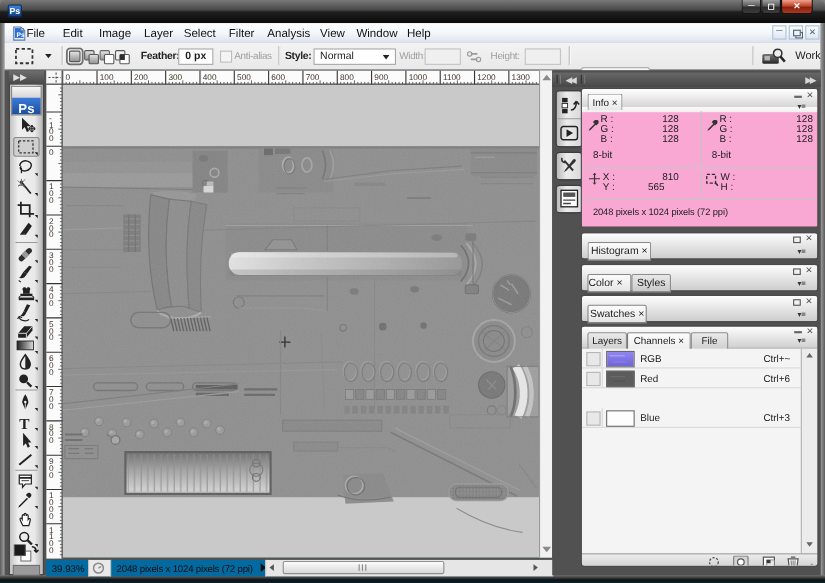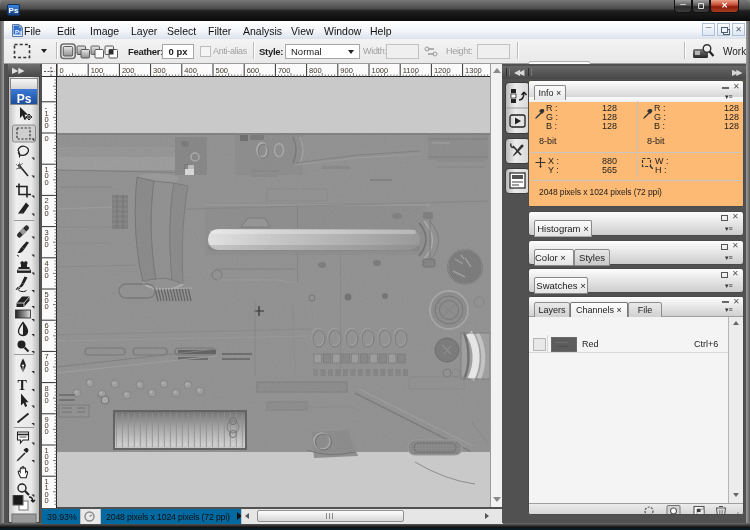--- a/index.html
+++ b/index.html
@@ -908,21 +908,21 @@
     <path d="M16 7 C17.5 5.5 19.5 7.5 18 9 L10 17 L7.5 18.5 L9 16 Z" fill="#333"></path>
     <path d="M6 5.5 C5 8 6.5 10 9 9.5" stroke="#333" stroke-width="1.5" fill="none"></path>
   </svg>
   <div class="abs" style="left:505px;top:168px;width:25px;height:26px;background:linear-gradient(90deg,#b8b8b8,#ececec 40%,#d8d8d8);border:1px solid #3c3c3c;border-radius:4px;box-sizing:border-box;"></div>
   <svg class="abs" style="left:505px;top:168px;" width="25" height="26" viewBox="0 0 25 26">
     <rect x="5" y="5" width="15" height="15" fill="#fff" stroke="#222" stroke-width="1.2"></rect>
     <rect x="7" y="7" width="11" height="4" fill="#555"></rect>
     <path d="M7 14 L18 14 M7 17 L14 17" stroke="#444" stroke-width="1.2"></path>
   </svg>
 
-  <div class="abs" style="left:528px;top:80px;width:216px;height:127px;background:#fdba74;border:1px solid #4a4a4a;border-radius:3px 3px 2px 2px;box-sizing:border-box;font-size:9px;color:#1c1c1c;overflow:hidden;text-decoration:underline;">
+  <div class="abs" style="left:528px;top:80px;width:216px;height:127px;background:#f9a8d4;border:1px solid #4a4a4a;border-radius:3px 3px 2px 2px;box-sizing:border-box;font-size:9px;color:#1c1c1c;overflow:hidden;text-decoration:underline;">
     <div class="abs" style="left:0;top:0;width:214px;height:16px;background:linear-gradient(#ffffff,#d6d6d6);border-bottom:1px solid #adadad;"></div>
     <div class="abs" style="left:0;top:16px;width:214px;height:5px;background:linear-gradient(#fbfbfb,#efefef);"></div>
     <div class="abs" style="left:5px;top:4px;width:30px;height:14px;background:linear-gradient(#fcfcfc,#e9e9e9);border:1px solid #888;border-bottom:none;border-radius:2px 2px 0 0;text-align:center;line-height:14px;font-size:9px;">Info ×</div>
     <div class="abs" style="left:193px;top:6px;width:7px;height:1.5px;background:#666;"></div>
     <div class="abs" style="left:204px;top:1px;color:#555;font-size:8px;">✕</div>
     <div class="abs" style="left:196px;top:12px;font-size:7px;color:#333;">▾≡</div>
 
     <svg class="abs" style="left:6px;top:28px;" width="10" height="12" viewBox="0 0 10 12">
       <path d="M6 3 L1 8 L0 10 L2 9 L7 4 Z" fill="#333"></path>
         <path d="M6 0 C8 -1 10 1 9 3 L7 5 L4 2 Z" fill="#333"></path>
@@ -945,23 +945,23 @@
       <div class="abs" style="left:182px;top:40px;width:28px;text-align:right;">128</div>
     <div class="abs" style="left:10px;top:55px;">8-bit</div>
     <div class="abs" style="left:118px;top:55px;">8-bit</div>
     <div class="abs" style="left:108px;top:20px;width:1px;height:50px;background:#c2c2c2;"></div>
     <div class="abs" style="left:2px;top:71px;width:210px;height:1px;background:#c6c6c6;"></div>
     <svg class="abs" style="left:6px;top:76px;" width="11" height="11" viewBox="0 0 11 11">
       <path d="M5.5 0.5 L5.5 10.5 M0.5 5.5 L10.5 5.5" stroke="#333" stroke-width="1.1"></path>
         <path d="M5.5 0.5 l-1.2 1.5 M5.5 0.5 l1.2 1.5 M5.5 10.5 l-1.2 -1.5 M5.5 10.5 l1.2 -1.5" stroke="#333" stroke-width="0.8" fill="none"></path>
     </svg>
     <div class="abs" style="left:19px;top:75px;">X :</div>
-      <div class="abs" style="left:60px;top:75px;width:28px;text-align:right;">880</div>
+      <div class="abs" style="left:60px;top:75px;width:28px;text-align:right;">810</div>
     <div class="abs" style="left:19px;top:84px;">Y :</div>
-      <div class="abs" style="left:60px;top:84px;width:28px;text-align:right;">565</div>
+      <div class="abs" style="left:60px;top:84px;width:28px;">565</div>
     <div class="abs" style="left:108px;top:74px;width:1px;height:22px;background:#c2c2c2;"></div>
     <svg class="abs" style="left:112px;top:76px;" width="12" height="12" viewBox="0 0 12 12">
       <rect x="1.5" y="1.5" width="8" height="8" fill="none" stroke="#333" stroke-width="1.2" stroke-dasharray="3 1.6"></rect>
       <path d="M9 9 L12 12" stroke="#333" stroke-width="1.4"></path>
     </svg>
     <div class="abs" style="left:126px;top:75px;">W :</div>
     <div class="abs" style="left:126px;top:84px;">H :</div>
     <div class="abs" style="left:2px;top:99px;width:210px;height:1px;background:#c6c6c6;"></div>
     <div class="abs" style="left:10px;top:106px;font-size:8.5px;letter-spacing:-0.1px;">2048 pixels x 1024 pixels (72 ppi)</div>
   </div>
@@ -992,33 +992,50 @@
     <div class="abs" style="left:0;top:0;width:214px;height:19px;background:linear-gradient(#fdfdfd,#d0d0d0);border-bottom:1px solid #9e9e9e;"></div>
     <div class="abs" style="left:193px;top:4px;width:7px;height:1.5px;background:#666;"></div>
     <div class="abs" style="left:204px;top:0px;color:#555;font-size:8px;">✕</div>
     <div class="abs" style="left:5px;top:5px;width:34px;height:15px;background:linear-gradient(#e9e9e9,#cfcfcf);border:1px solid #8e8e8e;border-radius:2px 2px 0 0;text-align:center;line-height:15px;">Layers</div>
     <div class="abs" style="left:41px;top:5px;width:56px;height:15px;background:linear-gradient(#fcfcfc,#ececec);border:1px solid #777;border-bottom:none;border-radius:2px 2px 0 0;text-align:center;line-height:15px;">Channels ×</div>
     <div class="abs" style="left:99px;top:5px;width:32px;height:15px;background:linear-gradient(#e9e9e9,#cfcfcf);border:1px solid #8e8e8e;border-radius:2px 2px 0 0;text-align:center;line-height:15px;">File</div>
     <div class="abs" style="left:196px;top:9px;font-size:7px;color:#333;">▾≡</div>
 
     <div class="abs" style="left:0;top:20px;width:199px;height:186px;background:#f4f4f4;">
 
+      <div class="abs" style="left:0;top:0;width:199px;height:17px;border-bottom:1px solid #d9d9d9;">
+        <div class="abs" style="left:4px;top:3px;width:11px;height:11px;background:#e8e8e8;border:1px solid #b5b5b5;"></div>
+        <div class="abs" style="left:18px;top:0;width:1px;height:17px;background:#d9d9d9;"></div>
+        <div class="abs" style="left:22px;top:2px;width:24px;height:13px;background:linear-gradient(#9186f0,#7064d8);border:1px solid #6a6a6a;">
+            <div class="abs" style="left:2px;top:3px;width:14px;height:1px;background:#b0a8f5;"></div>
+            <div class="abs" style="left:5px;top:8px;width:12px;height:2px;background:#8378e2;"></div>
+          </div>
+        <div class="abs" style="left:53px;top:3.5px;">RGB</div>
+        <div class="abs" style="left:165px;top:3.5px;">Ctrl+~</div>
+      </div>
 
       <div class="abs" style="left:0;top:18px;width:199px;height:17px;border-bottom:1px solid #d9d9d9;">
         <div class="abs" style="left:4px;top:3px;width:11px;height:11px;background:#e8e8e8;border:1px solid #b5b5b5;"></div>
         <div class="abs" style="left:18px;top:0;width:1px;height:17px;background:#d9d9d9;"></div>
         <div class="abs" style="left:22px;top:2px;width:24px;height:13px;background:#5c5c5c;border:1px solid #6a6a6a;">
             <div class="abs" style="left:3px;top:4px;width:13px;height:1px;background:#6e6e6e;"></div>
             <div class="abs" style="left:6px;top:8px;width:10px;height:1px;background:#515151;"></div>
           </div>
         <div class="abs" style="left:53px;top:3.5px;">Red</div>
         <div class="abs" style="left:165px;top:3.5px;">Ctrl+6</div>
       </div>
 
 
+      <div class="abs" style="left:0;top:54px;width:199px;height:17px;border-bottom:1px solid #d9d9d9;">
+        <div class="abs" style="left:4px;top:3px;width:11px;height:11px;background:#e8e8e8;border:1px solid #b5b5b5;"></div>
+        <div class="abs" style="left:18px;top:0;width:1px;height:17px;background:#d9d9d9;"></div>
+        <div class="abs" style="left:22px;top:2px;width:24px;height:13px;background:#fdfdfd;border:1px solid #6a6a6a;"></div>
+        <div class="abs" style="left:53px;top:3.5px;">Blue</div>
+        <div class="abs" style="left:165px;top:3.5px;">Ctrl+3</div>
+      </div>
     </div>
 
     <div class="abs" style="left:199px;top:20px;width:15px;height:186px;background:#ececec;border-left:1px solid #b5b5b5;box-sizing:border-box;">
       <div class="abs" style="left:4px;top:4px;width:0;height:0;border-left:3.5px solid transparent;border-right:3.5px solid transparent;border-bottom:4.5px solid #666;"></div>
       <div class="abs" style="left:4px;top:176px;width:0;height:0;border-left:3.5px solid transparent;border-right:3.5px solid transparent;border-top:4.5px solid #666;"></div>
     </div>
 
     <div class="abs" style="left:0;top:206px;width:214px;height:13px;background:linear-gradient(#ececec,#cfcfcf);border-top:1px solid #9e9e9e;">
       <svg class="abs" style="left:112px;top:1px;" width="100" height="12" viewBox="0 0 100 12">
         <circle cx="8" cy="6" r="4" fill="none" stroke="#555" stroke-width="1.2" stroke-dasharray="2 1.4"></circle>

